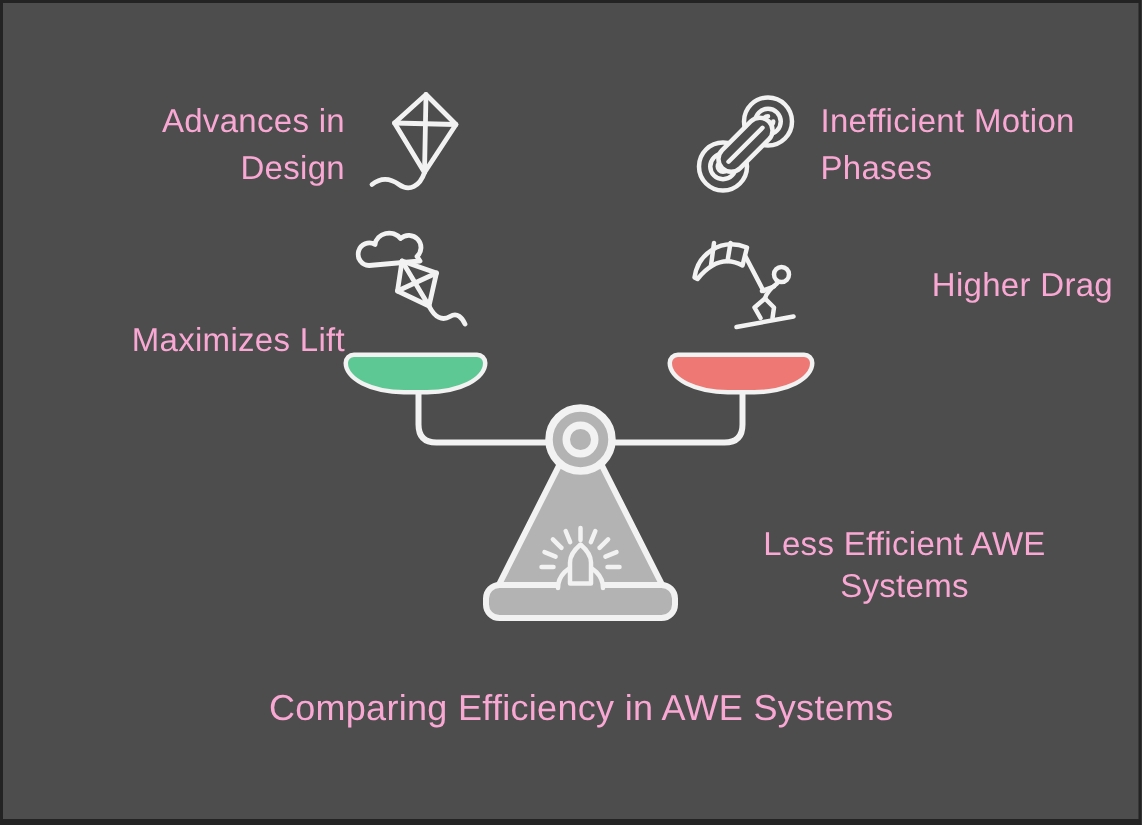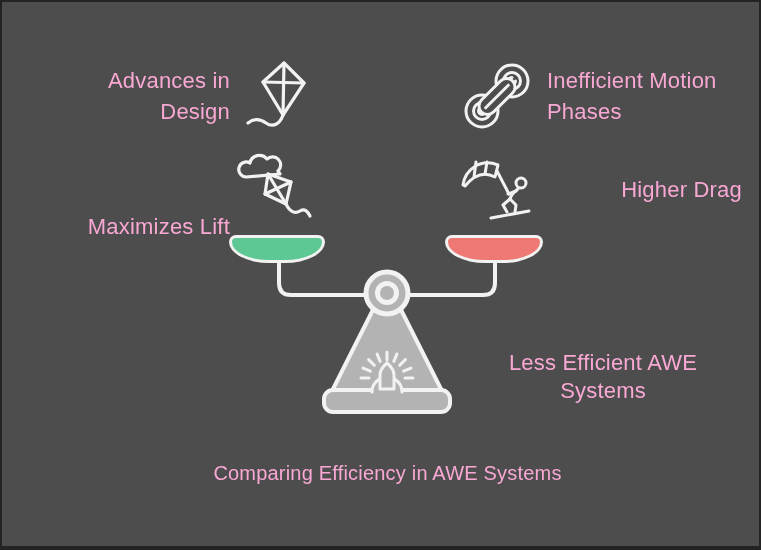--- a/index.html
+++ b/index.html
@@ -20,21 +20,21 @@
     line-height:31px;
     color:#f9a8d4;
     letter-spacing:.2px;
   }
   #advances-label{left:38px;top:63px;width:190px;text-align:right;}
   #maximizes-label{left:38px;top:172px;width:190px;text-align:right;margin-top:37px;}
   #inefficient-label{left:545px;top:63px;width:185px;text-align:left;}
   #higherdrag-label{left:545px;top:172px;width:185px;text-align:right;margin-left:10px;}
   #efficient-heading{left:37px;top:362px;width:270px;text-align:left;}
   #lessefficient-heading{left:488px;top:347px;width:226px;text-align:center;line-height:28px;}
-  #main-title{left:0;right:0;top:456px;text-align:center;font-size:20px;line-height:30px;padding-left:14px;}
+  #main-title{left:0;right:0;top:456px;text-align:center;font-size:24px;line-height:30px;padding-left:14px;}
 
   .icon-svg{position:absolute;}
   #kite1-icon{left:240px;top:48px;}
   #kitecloud-icon{left:235px;top:149px;}
   #rope-icon{left:459px;top:59px;}
   #kitesurf-icon{left:450px;top:148px;}
 
   #scale-svg{position:absolute;left:215px;top:220px;}
 
   .pan{

